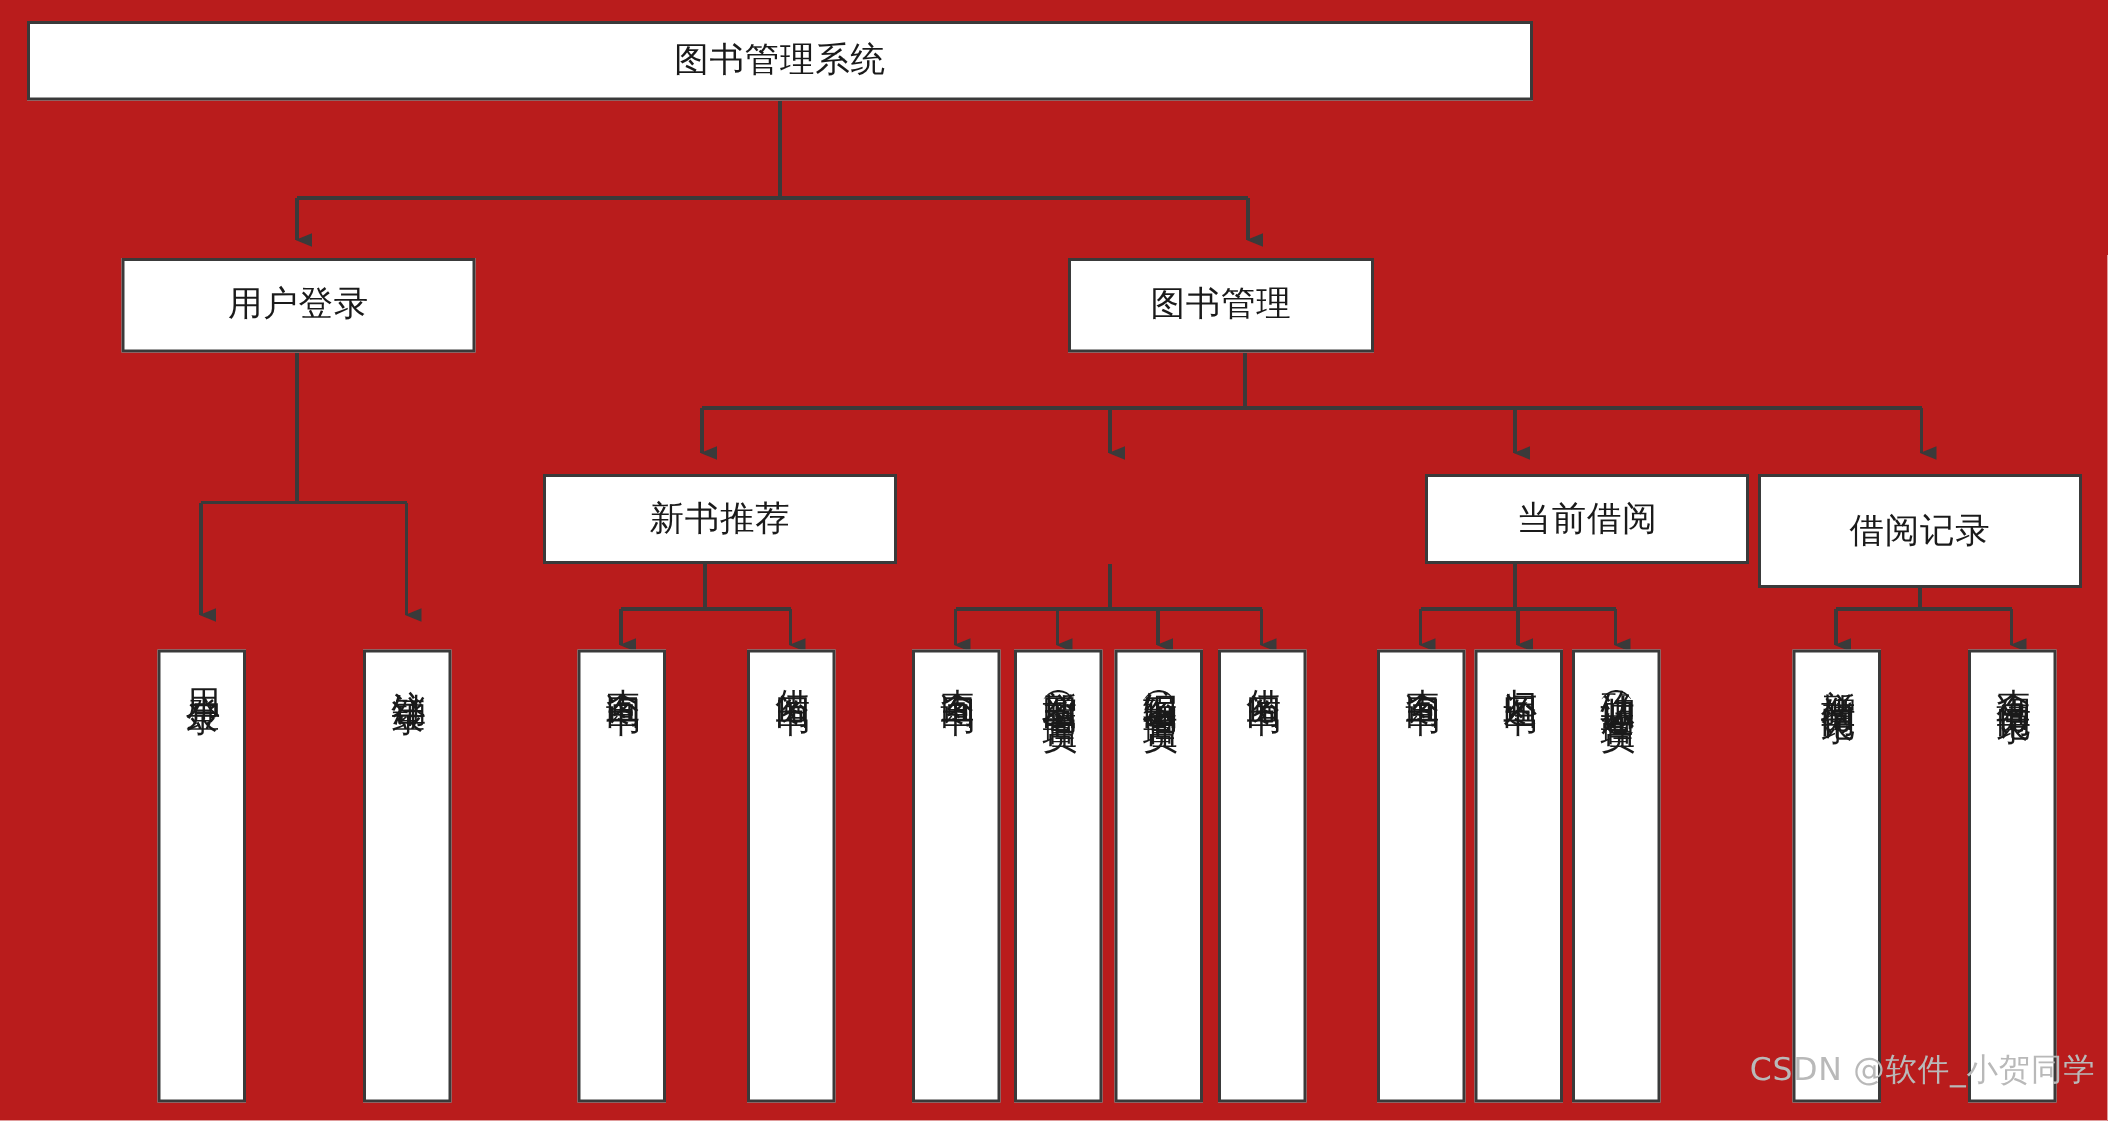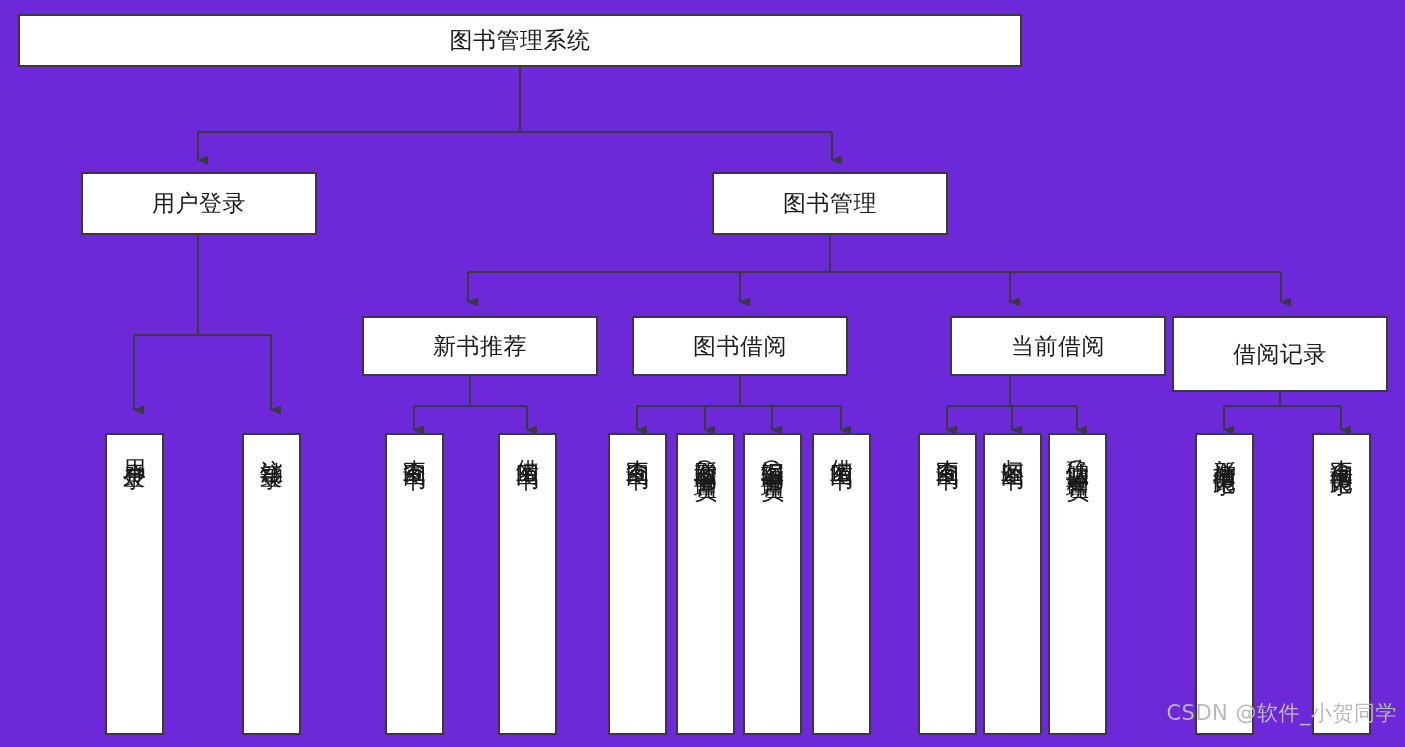--- a/index.html
+++ b/index.html
@@ -7,21 +7,21 @@
     padding: 0;
     background: #ffffff;
   }
   body {
     font-family: "DejaVu Sans", "Liberation Sans", sans-serif;
   }
   #canvas {
     position: relative;
     width: 1405px;
     height: 747px;
-    background: #6d28d9;
+    background: #b91c1c;
     overflow: hidden;
   }
   #wires {
     position: absolute;
     left: 0;
     top: 0;
     width: 1405px;
     height: 747px;
     pointer-events: none;
   }
@@ -130,31 +130,28 @@
   </svg>
 
   <div class="node root horiz" style="left:18px; top:14px; width:1004px; height:53px;">
     <span class="label">图书管理系统</span>
   </div>
 
   <div class="node horiz" style="left:81px; top:172px; width:236px; height:63px;">
     <span class="label">用户登录</span>
   </div>
 
-  <div class="node horiz" style="left:712px; top:172px; width:236px; height:63px;">
+  <div class="node horiz" style="left:712px; top:172px; width:204px; height:63px;">
     <span class="label">图书管理</span>
   </div>
 
   <div class="node horiz" style="left:362px; top:316px; width:236px; height:60px;">
     <span class="label">新书推荐</span>
   </div>
 
-  <div class="node horiz" style="left:632px; top:316px; width:216px; height:60px;">
-    <span class="label">图书借阅</span>
-  </div>
 
   <div class="node horiz" style="left:902px; top:316px; width:216px; height:60px;margin-left:48px;">
     <span class="label">当前借阅</span>
   </div>
 
   <div class="node horiz" style="left:1172px; top:316px; width:216px; height:76px;">
     <span class="label">借阅记录</span>
   </div>
 
   <div class="node vert" style="left:105px; top:433px; width:59px; height:302px;">

